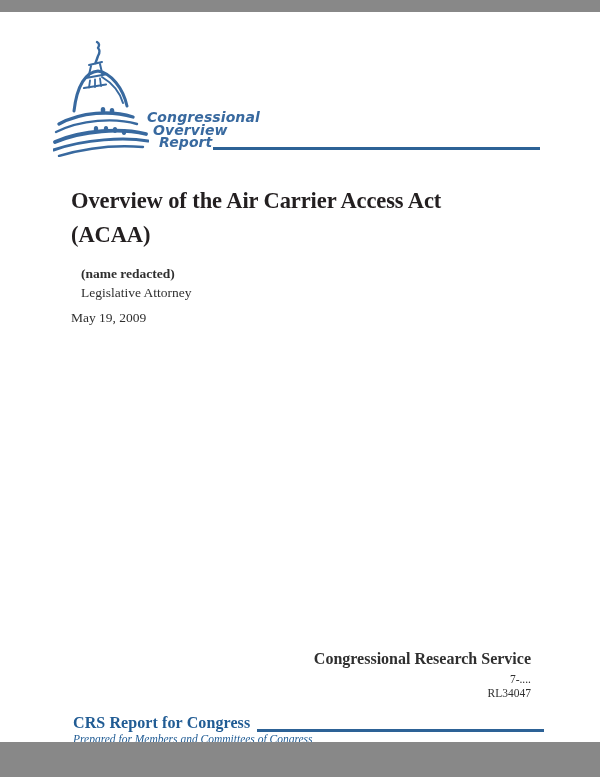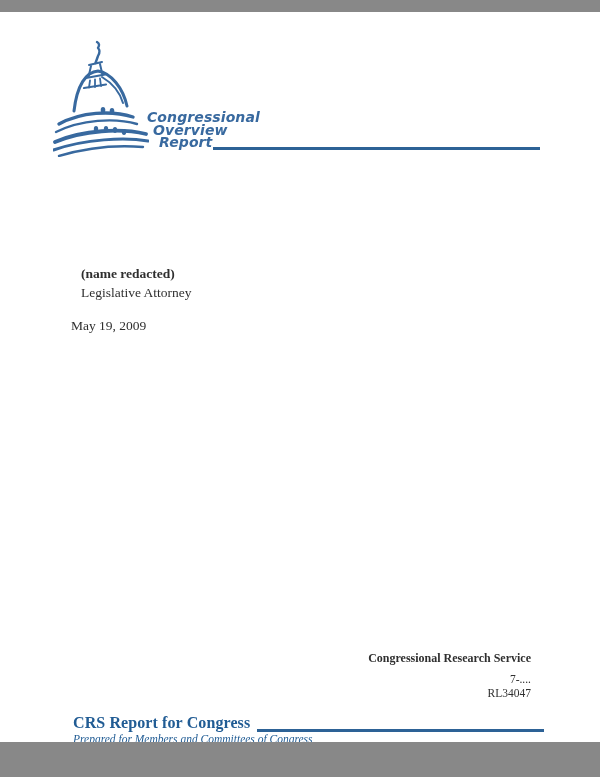--- a/index.html
+++ b/index.html
@@ -73,40 +73,40 @@
     top: 253px;
     font-size: 13.5px;
     line-height: 18.5px;
     color: var(--body_ink);
     white-space: nowrap;
   }
   .author-name { font-weight: bold; }
   .report-date {
     position: absolute;
     left: 71px;
-    top: 306px;
+    top: 298px;
     font-size: 13.5px;
     color: var(--body_ink);
     white-space: nowrap;
   }
 
   
   .publisher-block {
     position: absolute;
     right: 69px;
     top: 640px;
     text-align: right;
     font-size: 11.5px;
     line-height: 13.4px;
     color: var(--body_ink);
     white-space: nowrap;
   }
   .publisher-name {
     font-weight: bold;
-    font-size: 12px;
+    font-size: 16px;
     margin-bottom: 8px;
   }
 
   
   .footer-brand-row {
     position: absolute;
     left: 73px;
     right: 56px;
     top: 702px;
     display: flex;
@@ -173,20 +173,24 @@
   </svg>
 
   <div class="logo-text">
     <div class="l1">Congressional</div>
     <div class="l2">Overview</div>
     <div class="l3">Report</div>
   </div>
 
   <div class="header-rule"></div>
 
+  <h1 class="report-title">
+    <div>Overview of the Air Carrier Access Act</div>
+    <div>(ACAA)</div>
+  </h1>
 
   <div class="author-block">
     <div class="author-name">(name redacted)</div>
     <div class="author-role">Legislative Attorney</div>
   </div>
 
   <div class="report-date">May 19, 2009</div>
 
   <div class="publisher-block">
     <div class="publisher-name">Congressional Research Service</div>

